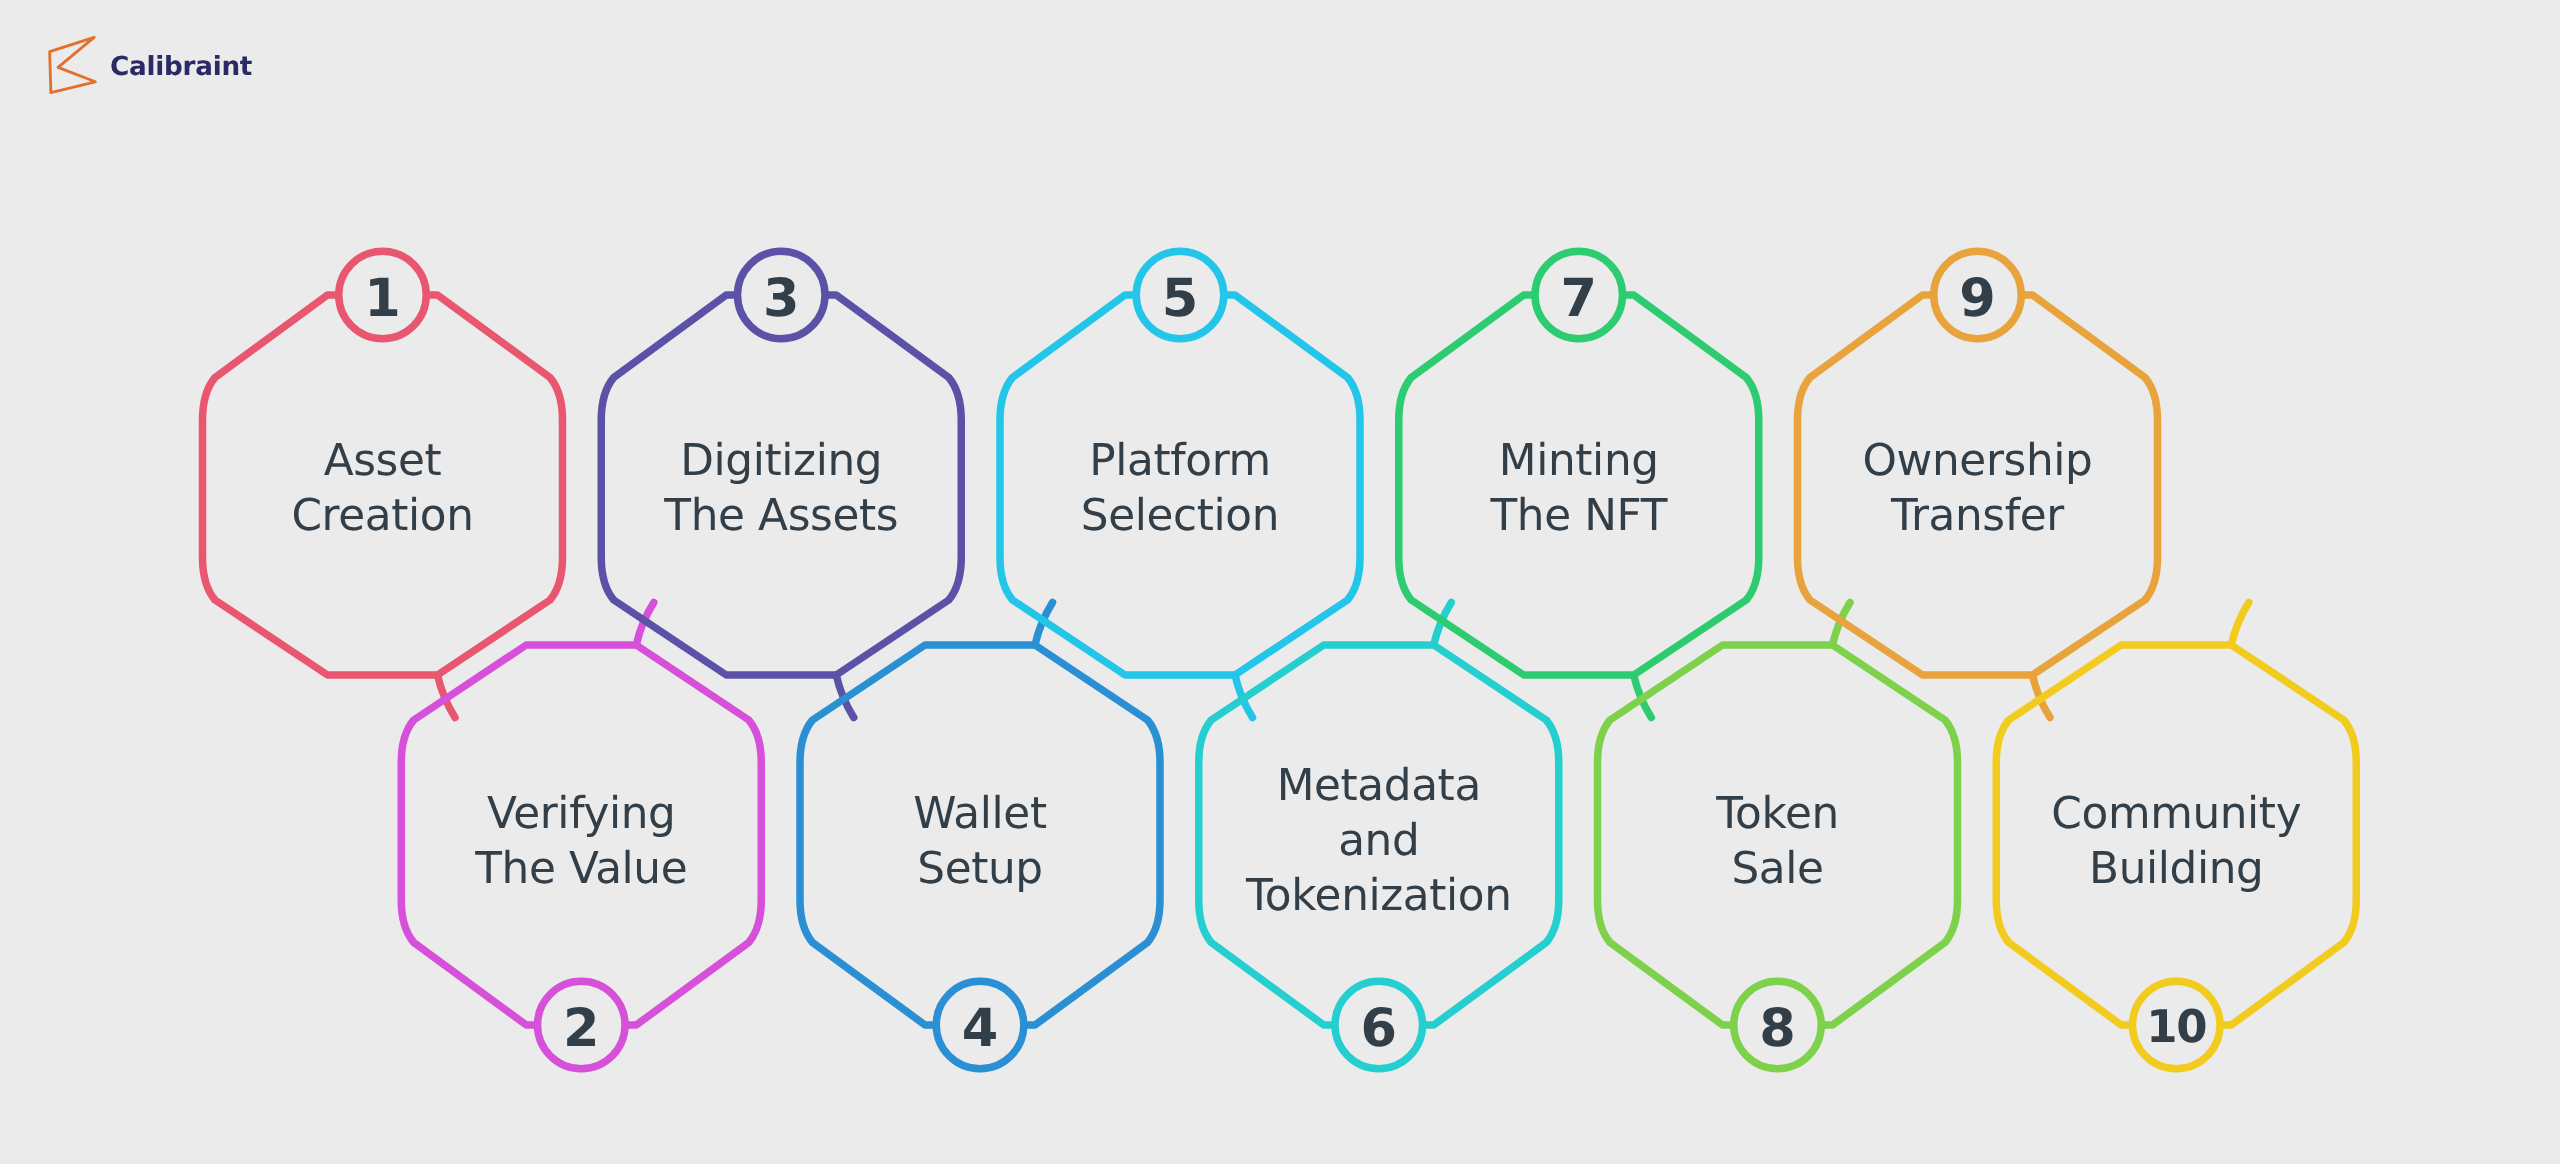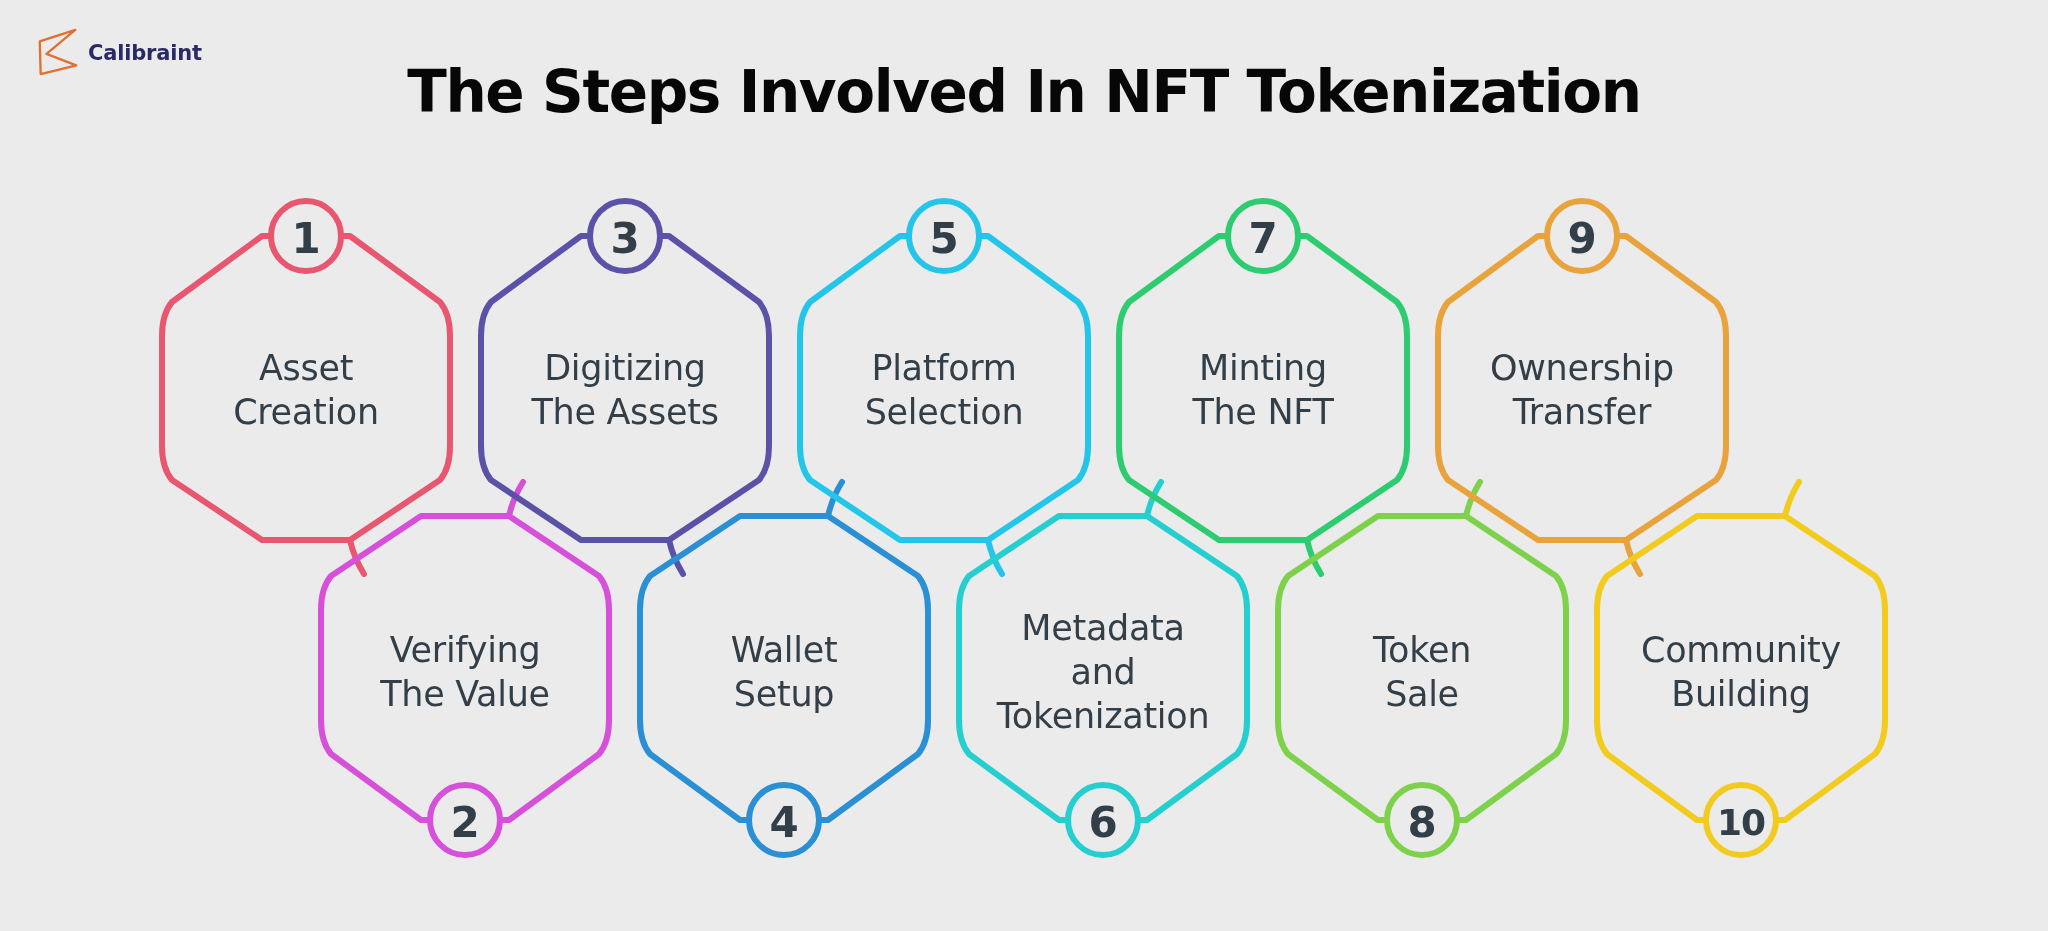--- a/index.html
+++ b/index.html
@@ -63,21 +63,20 @@
 
 <div id="stage">
 
   <div class="brand">
     <svg class="brand-mark" viewBox="0 0 48 52">
       <path d="M5 16 L42 4 L12 29 L43 41 L6 50 Z" fill="none" stroke="#E2702E" stroke-width="2.4" stroke-linejoin="round" stroke-linecap="round"></path>
     </svg>
     <span class="brand-name">Calibraint</span>
   </div>
 
-  <div class="title">The Steps Involved In NFT Tokenization</div>
 
   <svg id="diagram" viewBox="0 0 2048 931">
       <g>
         <path d="M 262 236 L 172 302 Q 162 314 162 336 L 162 446 Q 162 468 172 480 L 262 540 L 350 540 L 440 480 Q 450 468 450 446 L 450 336 Q 450 314 440 302 L 350 236 Z" class="hexshape" stroke="#E8576F"></path>
         <path d="M 350 540 Q 354 558 364 574" class="hexshape" stroke="#E8576F"></path>
         <circle cx="306" cy="236" r="35" class="badge-circle" stroke="#E8576F"></circle>
         <text x="306" y="238" class="badge-num">1</text>
         <text x="306" y="380.32" class="hex-label">Asset</text>
         <text x="306" y="424.32" class="hex-label">Creation</text>
       </g>

